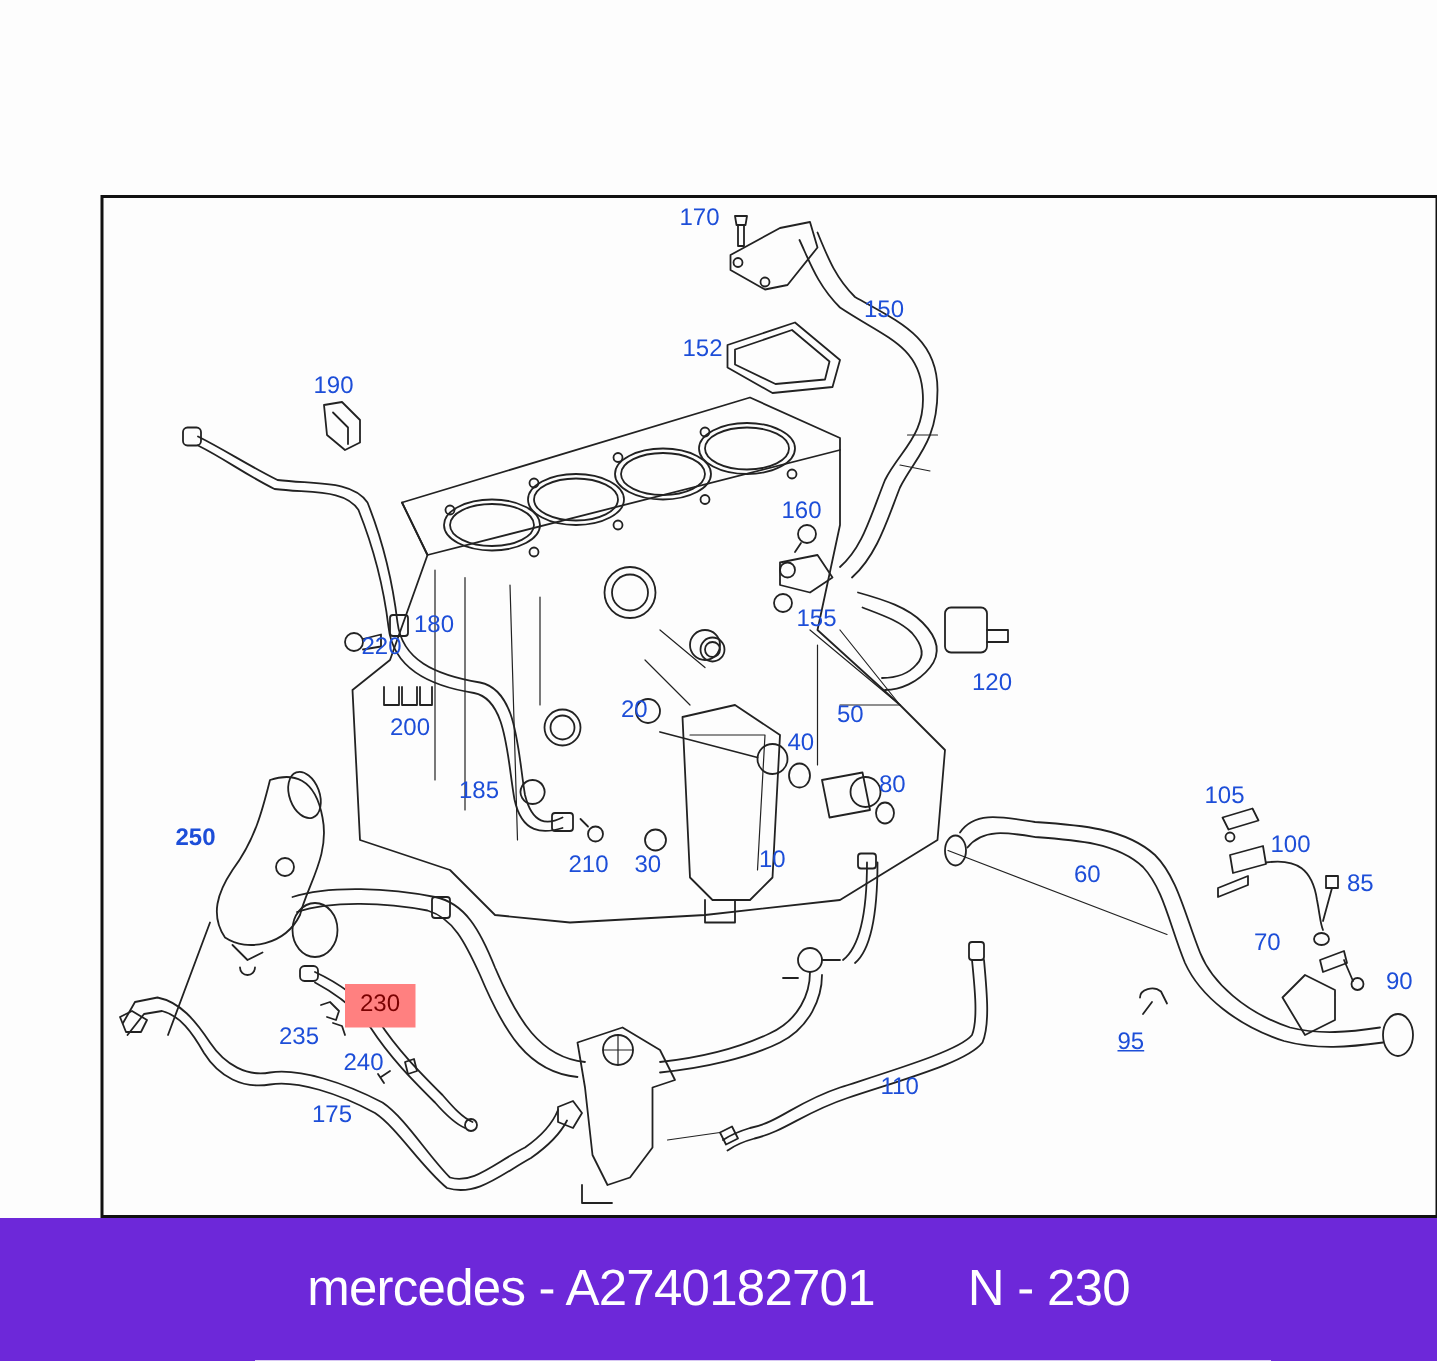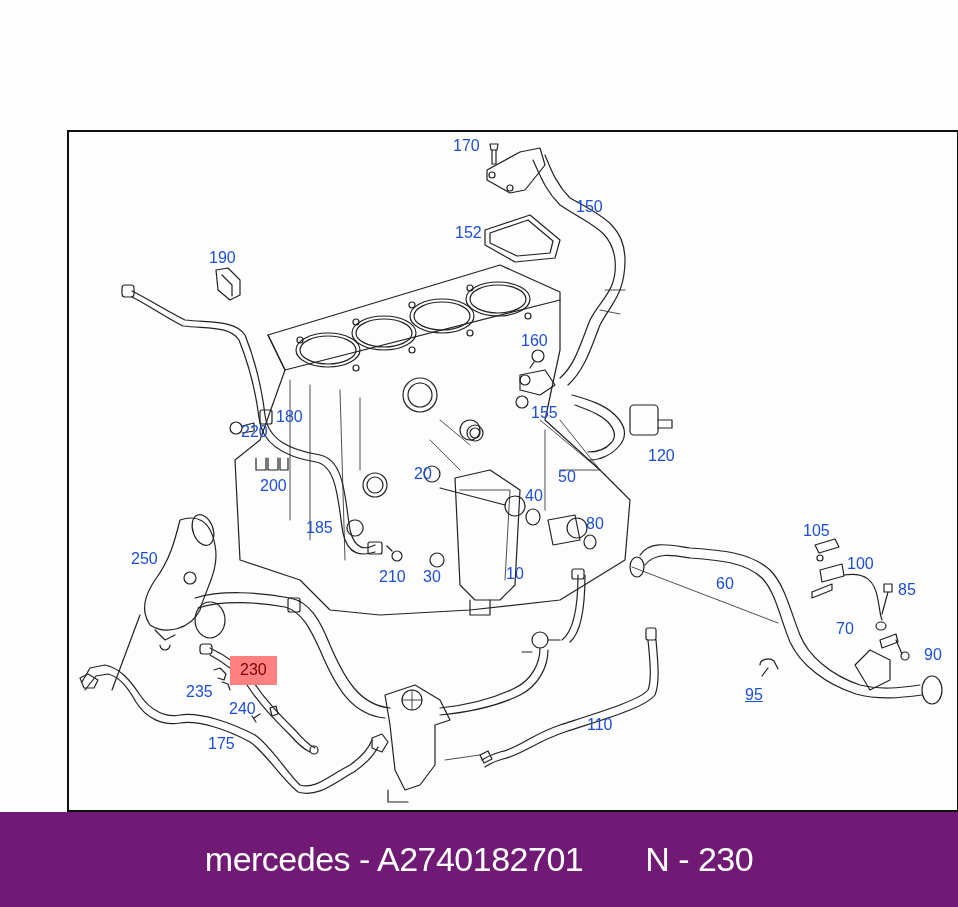--- a/index.html
+++ b/index.html
@@ -14,21 +14,21 @@
   .diagram-svg { position: absolute; left: 0; top: 0; width: 958px; height: 907px; }
   .callout {
     position: absolute; font-size: 16px; color: #1d4ed8; line-height: 18px;
     white-space: nowrap; font-family: "Liberation Sans", sans-serif;
   }
   .callout.highlight {
     background: #ff8080; color: #7a0000; padding: 5px 10px 6px 10px;
   }
   .footer {
     position: absolute; left: 0; top: 812px; width: 958px; height: 95px;
-    background: #701a75; display: flex; align-items: center; justify-content: center;
+    background: #6d28d9; display: flex; align-items: center; justify-content: center;
   }
   .footer-text {
     color: #ffffff; font-size: 34px; letter-spacing: -0.5px;
     font-family: "Liberation Sans", sans-serif;
   }
   .footer-text .gap { display: inline-block; width: 44px; }
 </style>
 </head>
 <body>
 
@@ -227,21 +227,21 @@
     <div class="callout" style="left: 531px; top: 404px;">155</div>
     <div class="callout" style="left: 198px; top: 423px; margin-left: 43px;">220</div>
     <div class="callout" style="left: 648px; top: 447px;">120</div>
     <div class="callout" style="left: 414px; top: 465px;">20</div>
     <div class="callout" style="left: 260px; top: 477px;">200</div>
     <div class="callout" style="left: 525px; top: 487px;">40</div>
     <div class="callout" style="left: 558px; top: 468px;">50</div>
     <div class="callout" style="left: 586px; top: 515px;">80</div>
     <div class="callout" style="left: 306px; top: 519px;">185</div>
     <div class="callout" style="left: 803px; top: 522px;">105</div>
-    <div class="callout" style="left: 131px; top: 550px;">250</div>
+    <div class="callout" style="left: 117px; top: 550px; font-weight: bold;">250</div>
     <div class="callout" style="left: 506px; top: 550px; margin-top: 15px;">10</div>
     <div class="callout" style="left: 847px; top: 555px;">100</div>
     <div class="callout" style="left: 379px; top: 568px;">210</div>
     <div class="callout" style="left: 423px; top: 568px;">30</div>
     <div class="callout" style="left: 716px; top: 575px;">60</div>
     <div class="callout" style="left: 898px; top: 581px;">85</div>
     <div class="callout" style="left: 836px; top: 620px;">70</div>
     <div class="callout" style="left: 900px; top: 646px; margin-left: 24px;">90</div>
     <div class="callout" style="left: 745px; top: 686px; text-decoration: underline;">95</div>
     <div class="callout highlight" style="left: 230px; top: 656px;">230</div>

